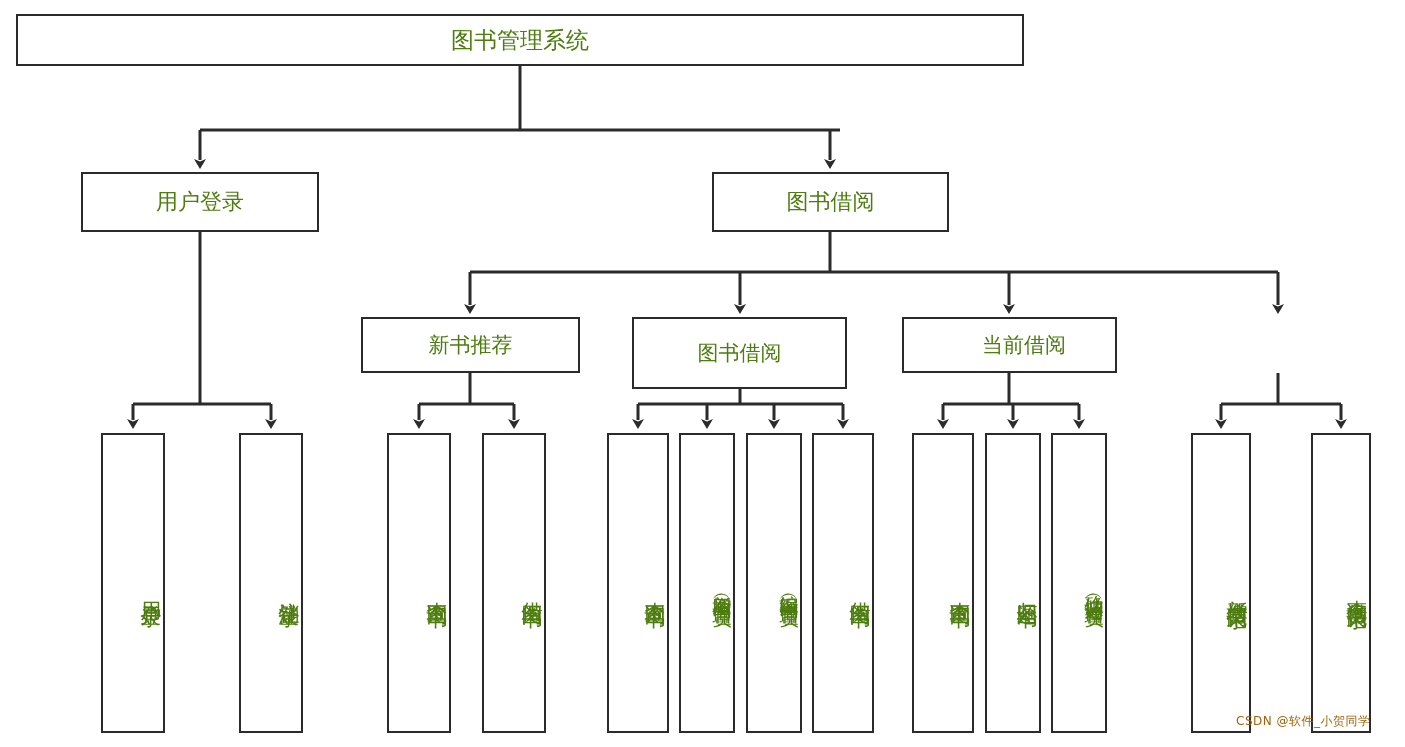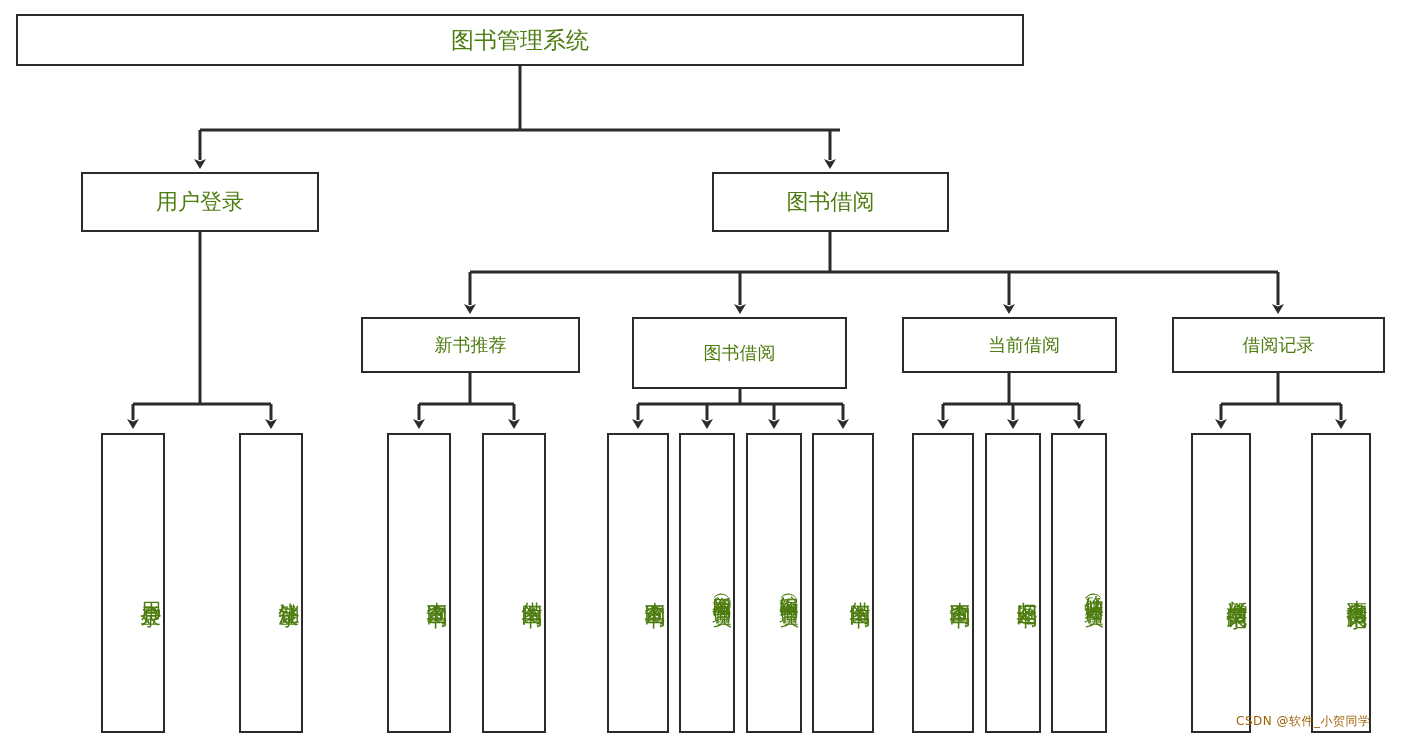--- a/index.html
+++ b/index.html
@@ -36,21 +36,21 @@
     text-align: center;
     line-height: 1.15;
   }
   .node-root {
     font-size: 23px;
   }
   .node-l1 {
     font-size: 22px;
   }
   .node-l2 {
-    font-size: 18px;
+    font-size: 21px;
   }
   .node-leaf {
     font-size: 21px;
     writing-mode: vertical-rl;
     text-orientation: upright;
     letter-spacing: 2px;
     padding-top: 12px;
     align-items: flex-start;
     justify-content: center;
   }
@@ -131,23 +131,20 @@
 
   <div class="node node-l2" style="left:361px; top:317px; width:219px; height:56px;">
     <span>新书推荐</span>
   </div>
   <div class="node node-l2" style="left:632px; top:317px; width:215px; height:72px;">
     <span>图书借阅</span>
   </div>
   <div class="node node-l2" style="left:902px; top:317px; width:215px; height:56px;padding-left:29px;">
     <span>当前借阅</span>
   </div>
-  <div class="node node-l2" style="left:1172px; top:317px; width:213px; height:56px;">
-    <span>借阅记录</span>
-  </div>
 
   <div class="node node-leaf" style="left:101px; top:433px; width:64px; height:300px;">
     <span>用户登录</span>
   </div>
   <div class="node node-leaf" style="left:239px; top:433px; width:64px; height:300px;">
     <span>注销登录</span>
   </div>
   <div class="node node-leaf" style="left:387px; top:433px; width:64px; height:300px;">
     <span>查询图书</span>
   </div>

